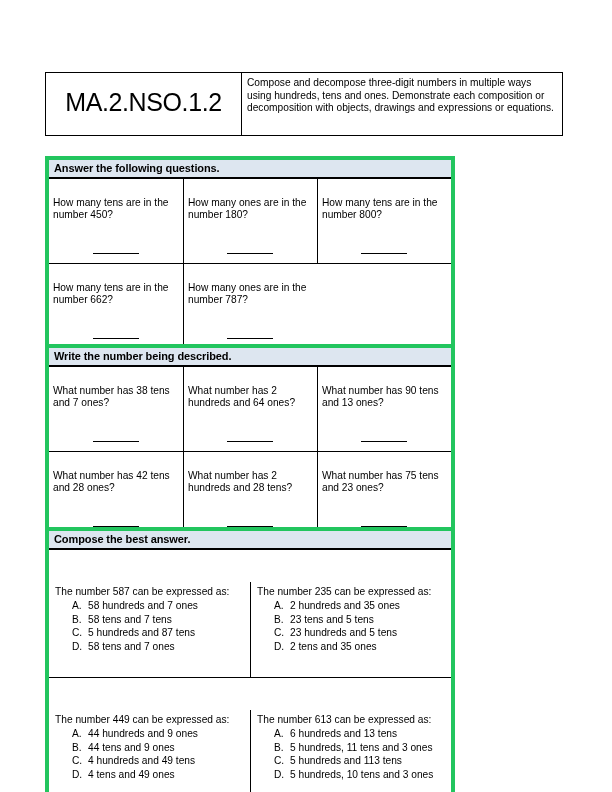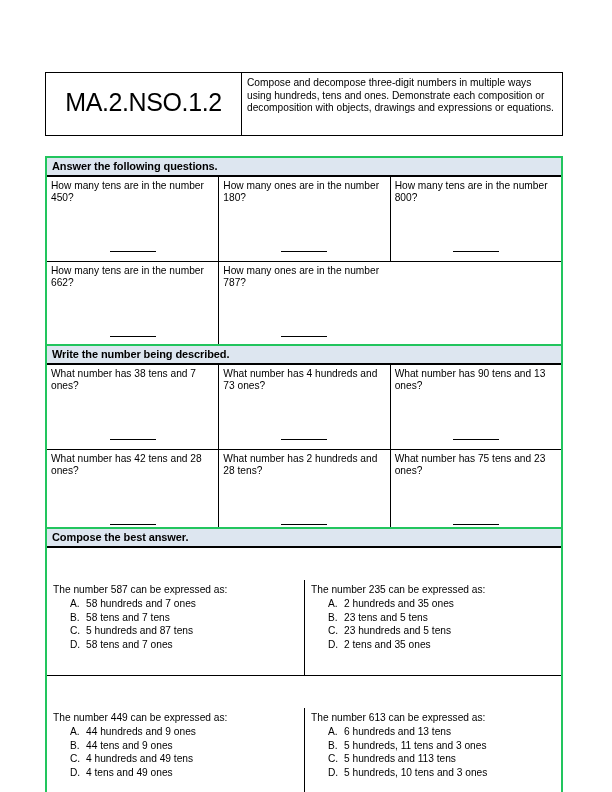--- a/index.html
+++ b/index.html
@@ -86,23 +86,23 @@
     box-sizing: border-box;
     padding: 4px 6px 2px 5px;
     font-size: 10.2px;
     line-height: 12.6px;
   }
 
   
   .section {
     position: absolute;
     left: 45px;
-    width: 518px;
-    box-sizing: border-box;
-    border: 2px solid #22c55e;
+    width: 410px;
+    box-sizing: border-box;
+    border: 4px solid #22c55e;
     background: #fff;
   }
   .section-header {
     background: #dde6f0;
     border-bottom: 2px solid #000;
     font-size: 11px;
     font-weight: bold;
     padding: 2px 0 2px 5px;
     line-height: 13px;
     letter-spacing: -0.1px;
@@ -113,21 +113,21 @@
   }
   .grid-row {
     display: flex;
   }
   .grid-row + .grid-row {
     border-top: 1.2px solid #000;
   }
   .cell {
     box-sizing: border-box;
     position: relative;
-    padding: 3px 4px 0 4px;
+    padding: 18px 4px 0 4px;
     font-size: 10.2px;
     line-height: 12.4px;
   }
   .cell + .cell {
     border-left: 1.2px solid #000;
   }
   .col3 { width: 33.3333%; }
   .col2 { width: 50%; }
 
   .q-text {
@@ -235,21 +235,21 @@
         <div class="section-header">Write the number being described.</div>
         <div class="grid">
           <div class="grid-row">
             <div class="cell col3">
               <span class="q-text">What number has 38 tens and 7 ones?</span>
               <span class="answer-blank">
                 <i></i>
               </span>
             </div>
             <div class="cell col3">
-              <span class="q-text">What number has 4 hundreds and 73 ones?</span>
+              <span class="q-text">What number has 2 hundreds and 64 ones?</span>
               <span class="answer-blank">
                 <i></i>
               </span>
             </div>
             <div class="cell col3">
               <span class="q-text">What number has 90 tens and 13 ones?</span>
               <span class="answer-blank">
                 <i></i>
               </span>
             </div>

